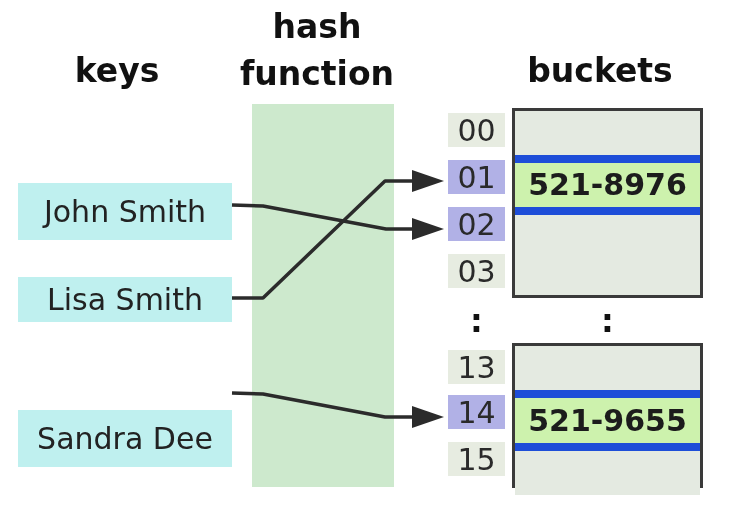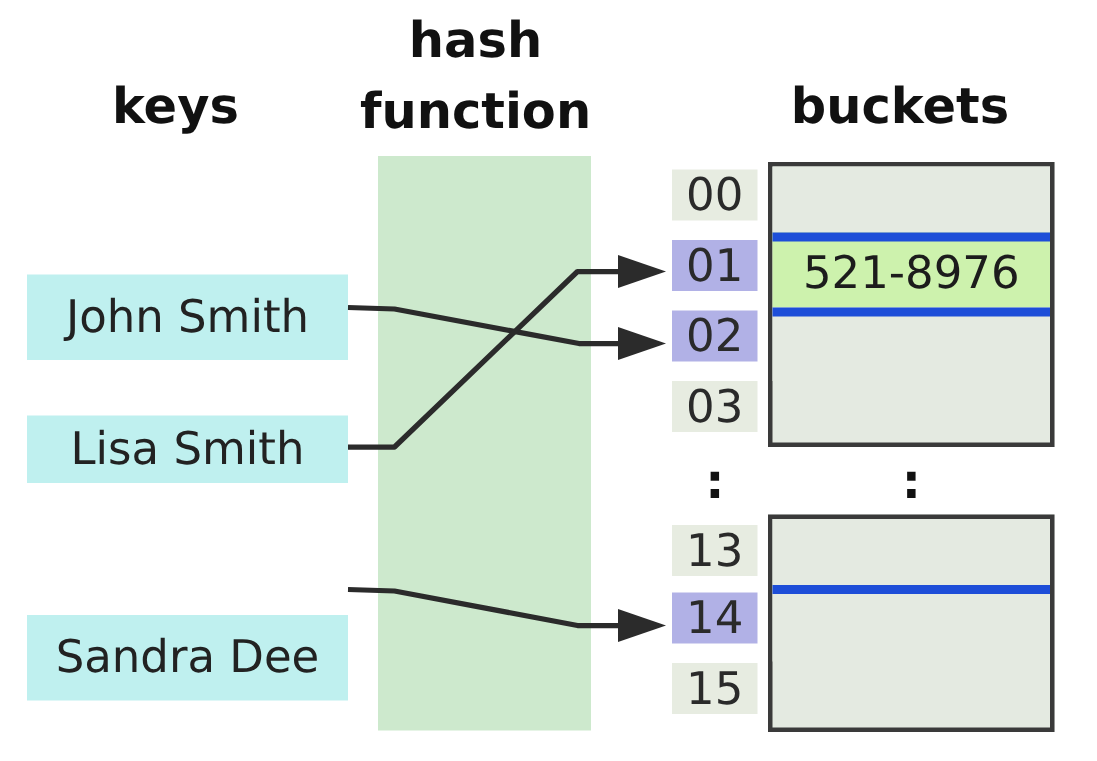--- a/index.html
+++ b/index.html
@@ -55,21 +55,21 @@
     box-sizing:border-box;
   }
   #bucket-box-top{top:108px;height:190px;}
   #bucket-box-bottom{top:343px;height:145px;}
   .brow{
     height:43.75px;background:#e4eae1;
     display:flex;align-items:center;justify-content:center;
     font-size:30px;color:#1c1c1c;
   }
   #bucket-box-bottom .brow{height:44.33px;}
-  .brow + .brow{border-top:6px solid #1d4ed8;}
+  .brow + .brow{border-top:8px solid #1d4ed8;font-weight:bold;}
   .brow.filled{background:#cdf2ad;}
 
   #arrows{left:0;top:0;width:731px;height:507px;pointer-events:none;}
 </style>
 </head>
 <body>
 
 <div class="abs hdr" id="keys-hdr">keys</div>
 <div class="abs hdr" id="hash-hdr">hash function</div>
 <div class="abs hdr" id="buckets-hdr">buckets</div>
@@ -92,20 +92,21 @@
 <div class="abs ellipsis" id="dots-bkt">:</div>
 
 <div class="abs bucket-box" id="bucket-box-top">
   <div class="brow"></div>
   <div class="brow filled">521-8976</div>
   <div class="brow"></div>
 </div>
 
 <div class="abs bucket-box" id="bucket-box-bottom">
   <div class="brow"></div>
+  <div class="brow filled">521-9655</div>
   <div class="brow"></div>
 </div>
 
 <svg class="abs" id="arrows" viewBox="0 0 731 507" xmlns="http://www.w3.org/2000/svg">
   <defs>
     <marker id="ah" markerUnits="userSpaceOnUse" markerWidth="32" markerHeight="22" refX="1" refY="11" orient="auto">
       <path d="M0,0 L32,11 L0,22 Z" fill="#2b2b2b"></path>
     </marker>
   </defs>
   <path d="M232,205 L263,206 L386,229 L413,229" fill="none" stroke="#2b2b2b" stroke-width="3.5" stroke-linejoin="round" marker-end="url(#ah)"></path>

